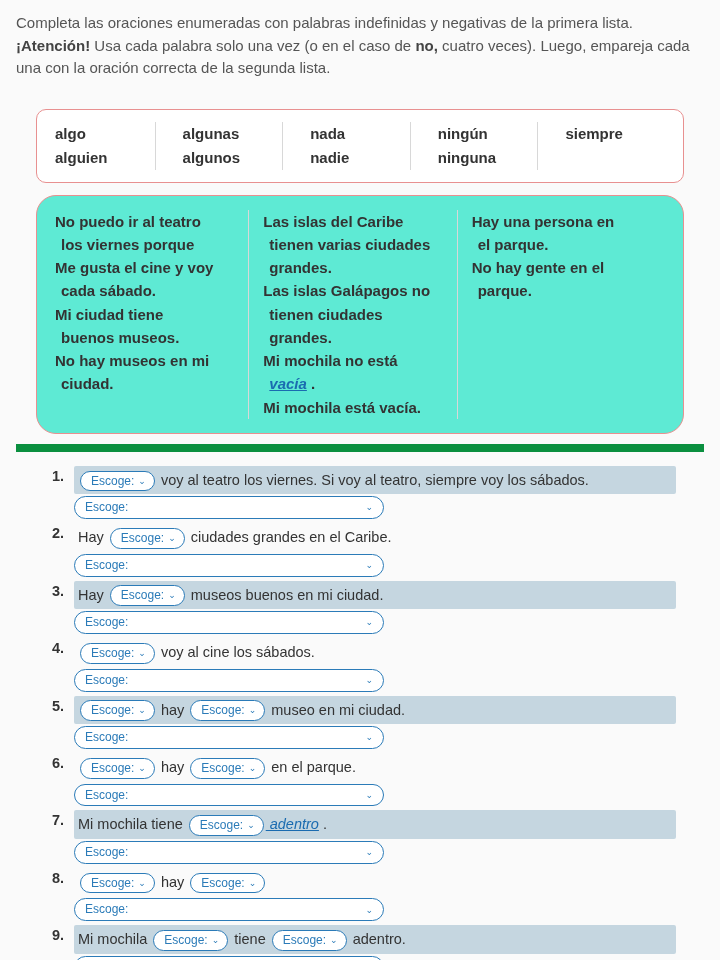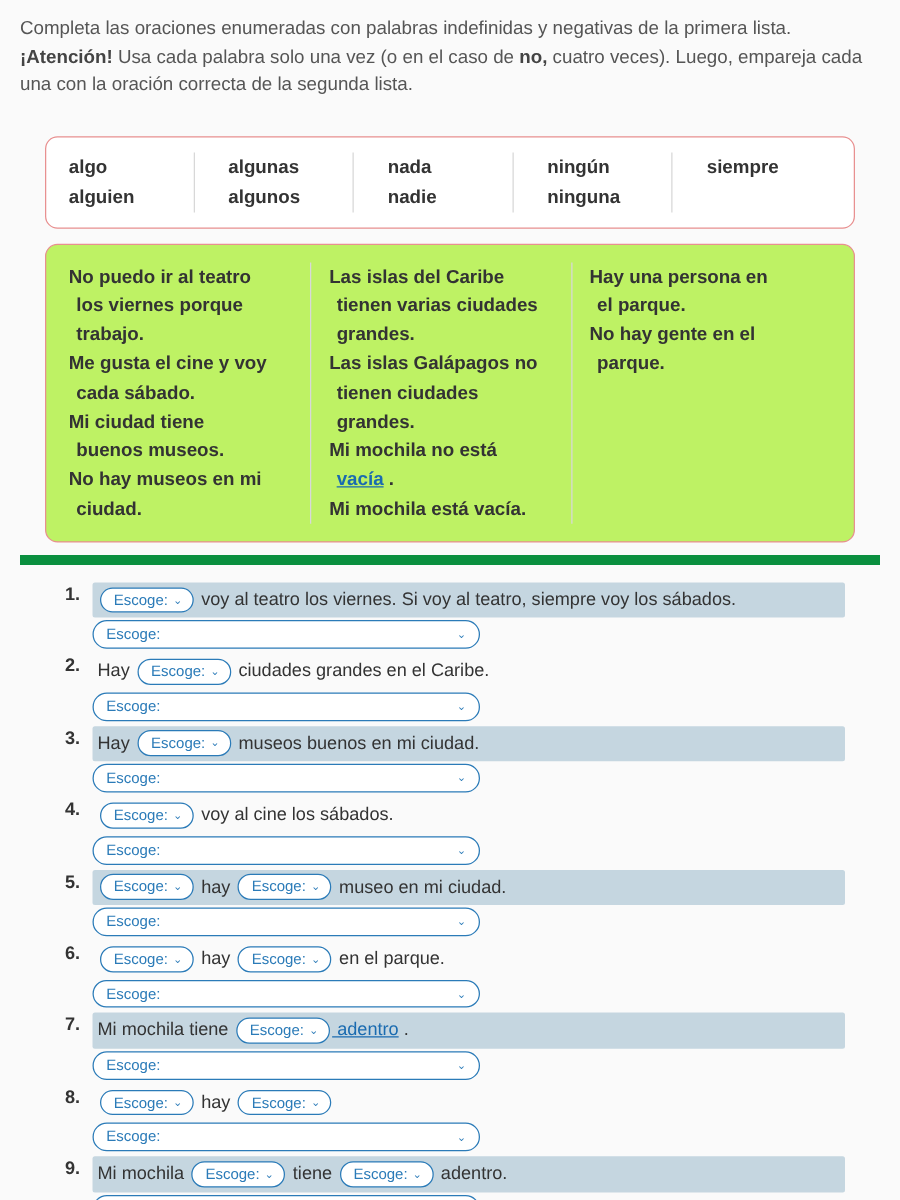--- a/index.html
+++ b/index.html
@@ -40,42 +40,43 @@
       font-size: 15px;
       font-weight: bold;
       color: #333;
       line-height: 1.6;
     }
     .word-bank-col:last-child {
       border-right: none;
     }
     .match-box {
       border: 1.5px solid #e89090;
-      border-radius: 10px;
+      border-radius: 20px;
       padding: 14px 18px;
       margin: 0 20px 0 20px;
       display: flex;
       gap: 14px;
-      background: #bef264;
+      background: #5eead4;
     }
     .match-col {
       flex: 1;
       border-right: 1px solid #d8d8d8;
       padding-right: 10px;
       font-size: 15px;
       font-weight: bold;
       color: #333;
       line-height: 1.55;
     }
     .match-col:last-child {
       border-right: none;
     }
     .link {
       color: #1a6bb0;
       text-decoration: underline;
+      font-style: italic;
     }
     .green-bar {
       height: 8px;
       background: #0a8f3f;
       margin: 10px 0 14px 0;
     }
     .questions {
       padding: 0 28px;
     }
     .q-row {
@@ -178,21 +179,20 @@
   </div>
   <div class="word-bank-col">
     <div>siempre</div>
   </div>
 </div>
 
 <div class="match-box">
   <div class="match-col">
     <div>No puedo ir al teatro</div>
     <div style="padding-left:6px">los viernes porque</div>
-    <div style="padding-left:6px">trabajo.</div>
     <div>Me gusta el cine y voy</div>
     <div style="padding-left:6px">cada sábado.</div>
     <div>Mi ciudad tiene</div>
     <div style="padding-left:6px">buenos museos.</div>
     <div>No hay museos en mi</div>
     <div style="padding-left:6px">ciudad.</div>
   </div>
   <div class="match-col">
     <div>Las islas del Caribe</div>
     <div style="padding-left:6px">tienen varias ciudades</div>

